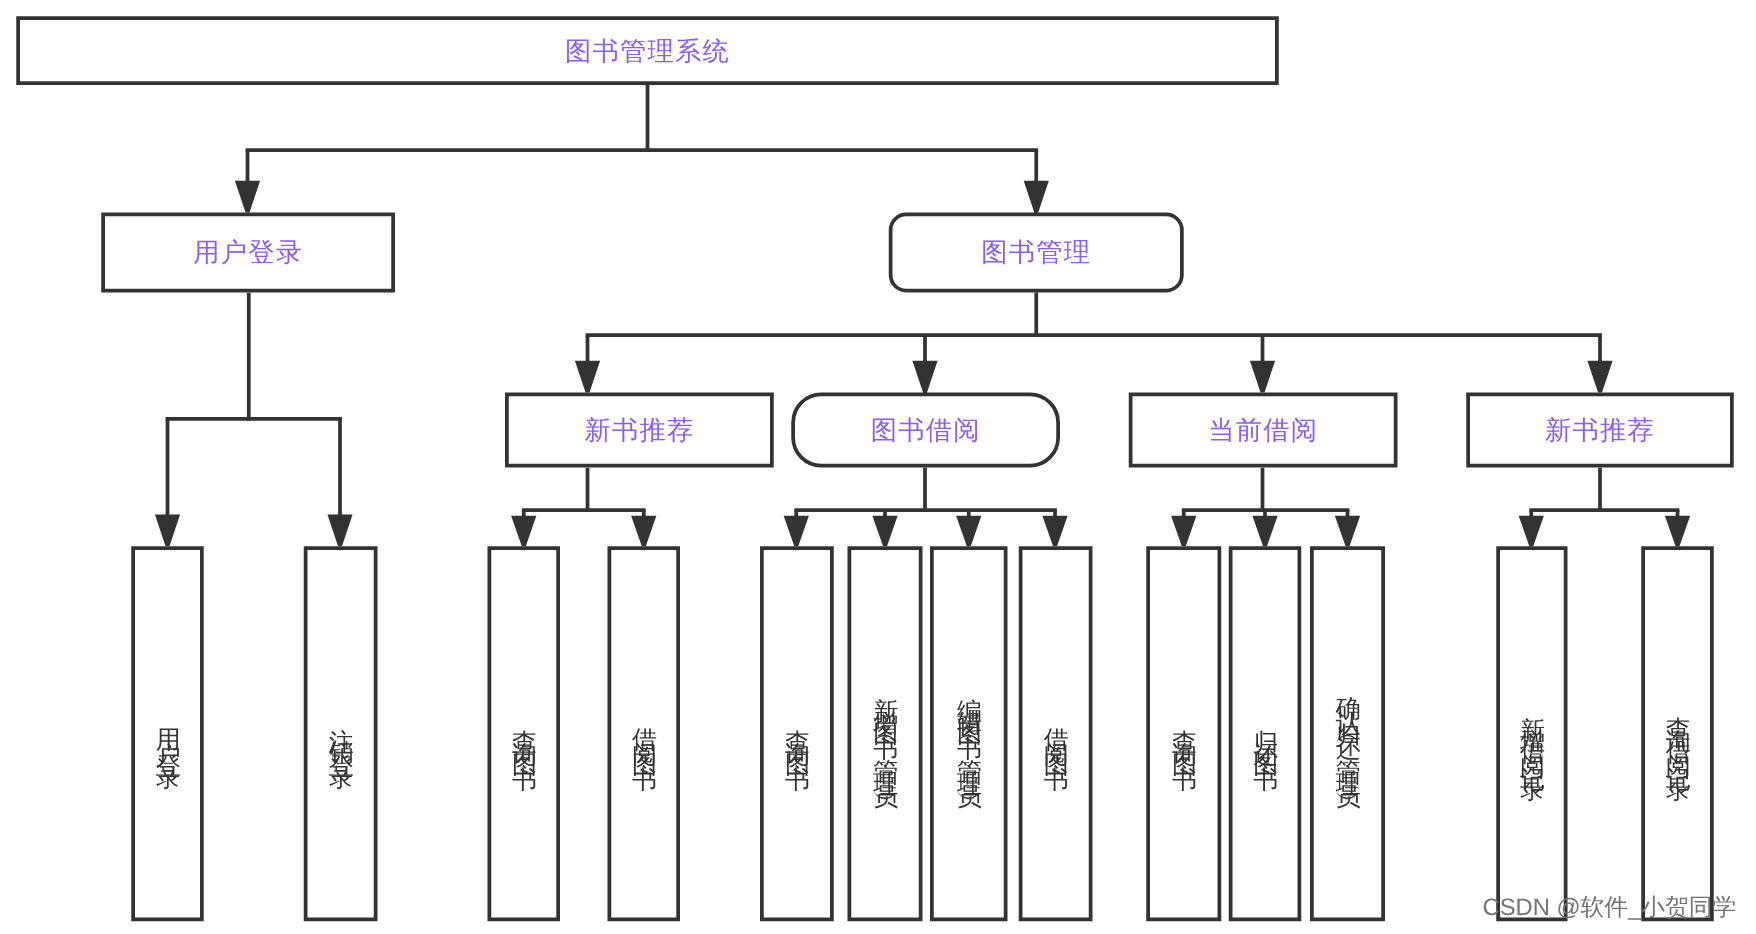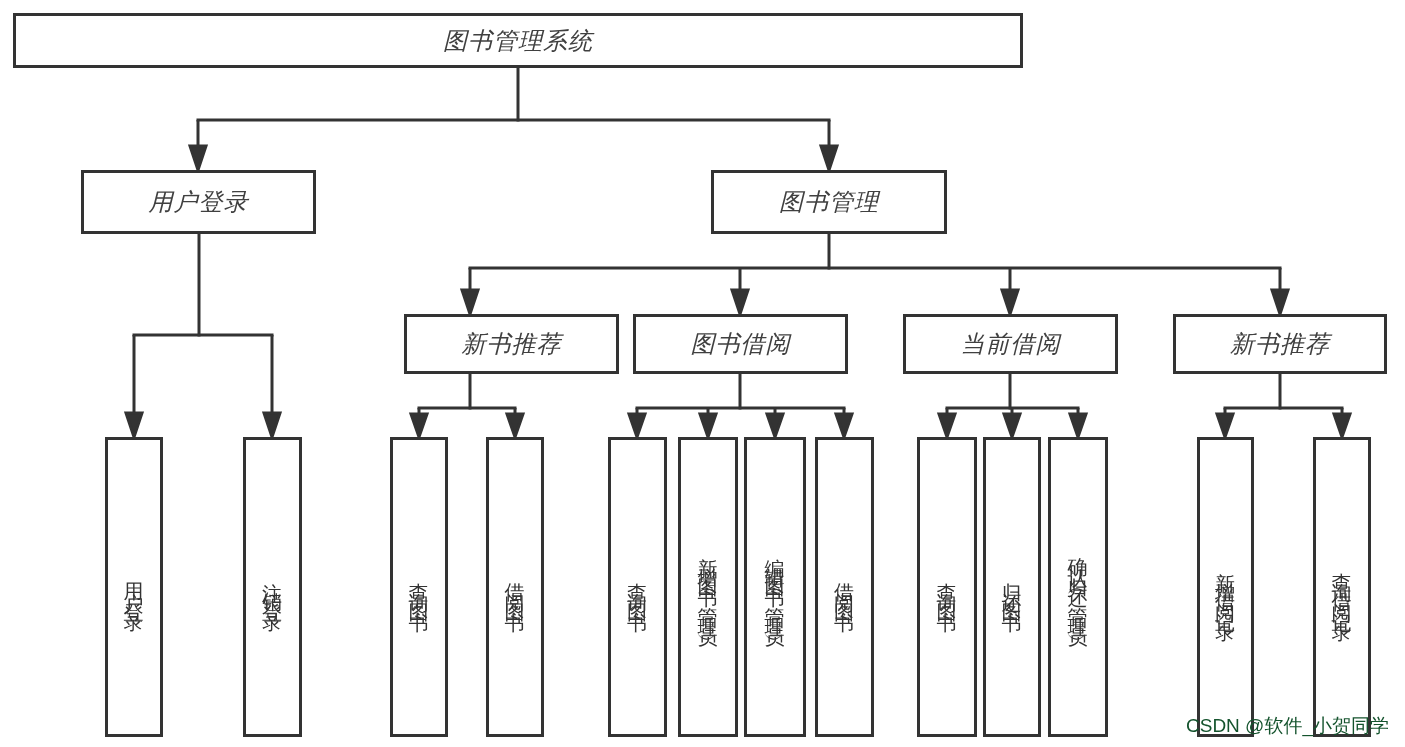--- a/index.html
+++ b/index.html
@@ -22,25 +22,24 @@
   }
   .node {
     position: absolute;
     background: #ffffff;
     border: 3px solid #333333;
     display: flex;
     align-items: center;
     justify-content: center;
   }
   .node .lbl {
-    font-size: 24px;
+    font-size: 21px;
     letter-spacing: 1px;
-    color: #404040;
+    color: #8b5cf6;
     white-space: nowrap;
-    font-style: italic;
   }
   .leaf {
     position: absolute;
     top: 437px;
     height: 300px;
     background: #ffffff;
     border: 3px solid #333333;
     display: flex;
     align-items: center;
     justify-content: center;
@@ -52,21 +51,21 @@
     letter-spacing: 10px;
     color: #333333;
     line-height: 1;
     white-space: nowrap;
   }
   #watermark {
     position: absolute;
     left: 1186px;
     top: 713px;
     font-size: 19px;
-    color: #14532d;
+    color: #737373;
     white-space: nowrap;
     z-index: 5;
   }
 </style>
 </head>
 <body>
 
 <div id="stage">
 
   <svg id="wires" viewBox="0 0 1405 747" stroke="#333333" stroke-width="3" fill="#333333">
@@ -145,28 +144,28 @@
     </g>
   </svg>
 
   <div class="node" style="left:13px; top:13px; width:1010px; height:55px;">
     <span class="lbl">图书管理系统</span>
   </div>
 
   <div class="node" style="left:81px; top:170px; width:235px; height:64px;">
     <span class="lbl">用户登录</span>
   </div>
-  <div class="node" style="left:711px; top:170px; width:236px; height:64px;">
+  <div class="node" style="left:711px; top:170px; width:236px; height:64px;border-radius:14px;">
     <span class="lbl">图书管理</span>
   </div>
 
   <div class="node" style="left:363px; top:314px; width:215px; height:60px;margin-left:41px;">
     <span class="lbl">新书推荐</span>
   </div>
-  <div class="node" style="left:633px; top:314px; width:215px; height:60px;">
+  <div class="node" style="left:633px; top:314px; width:215px; height:60px;border-radius:24px;">
     <span class="lbl">图书借阅</span>
   </div>
   <div class="node" style="left:903px; top:314px; width:215px; height:60px;">
     <span class="lbl">当前借阅</span>
   </div>
   <div class="node" style="left:1173px; top:314px; width:214px; height:60px;">
     <span class="lbl">新书推荐</span>
   </div>
 
   <div class="leaf" style="left:105px; width:58px;">

